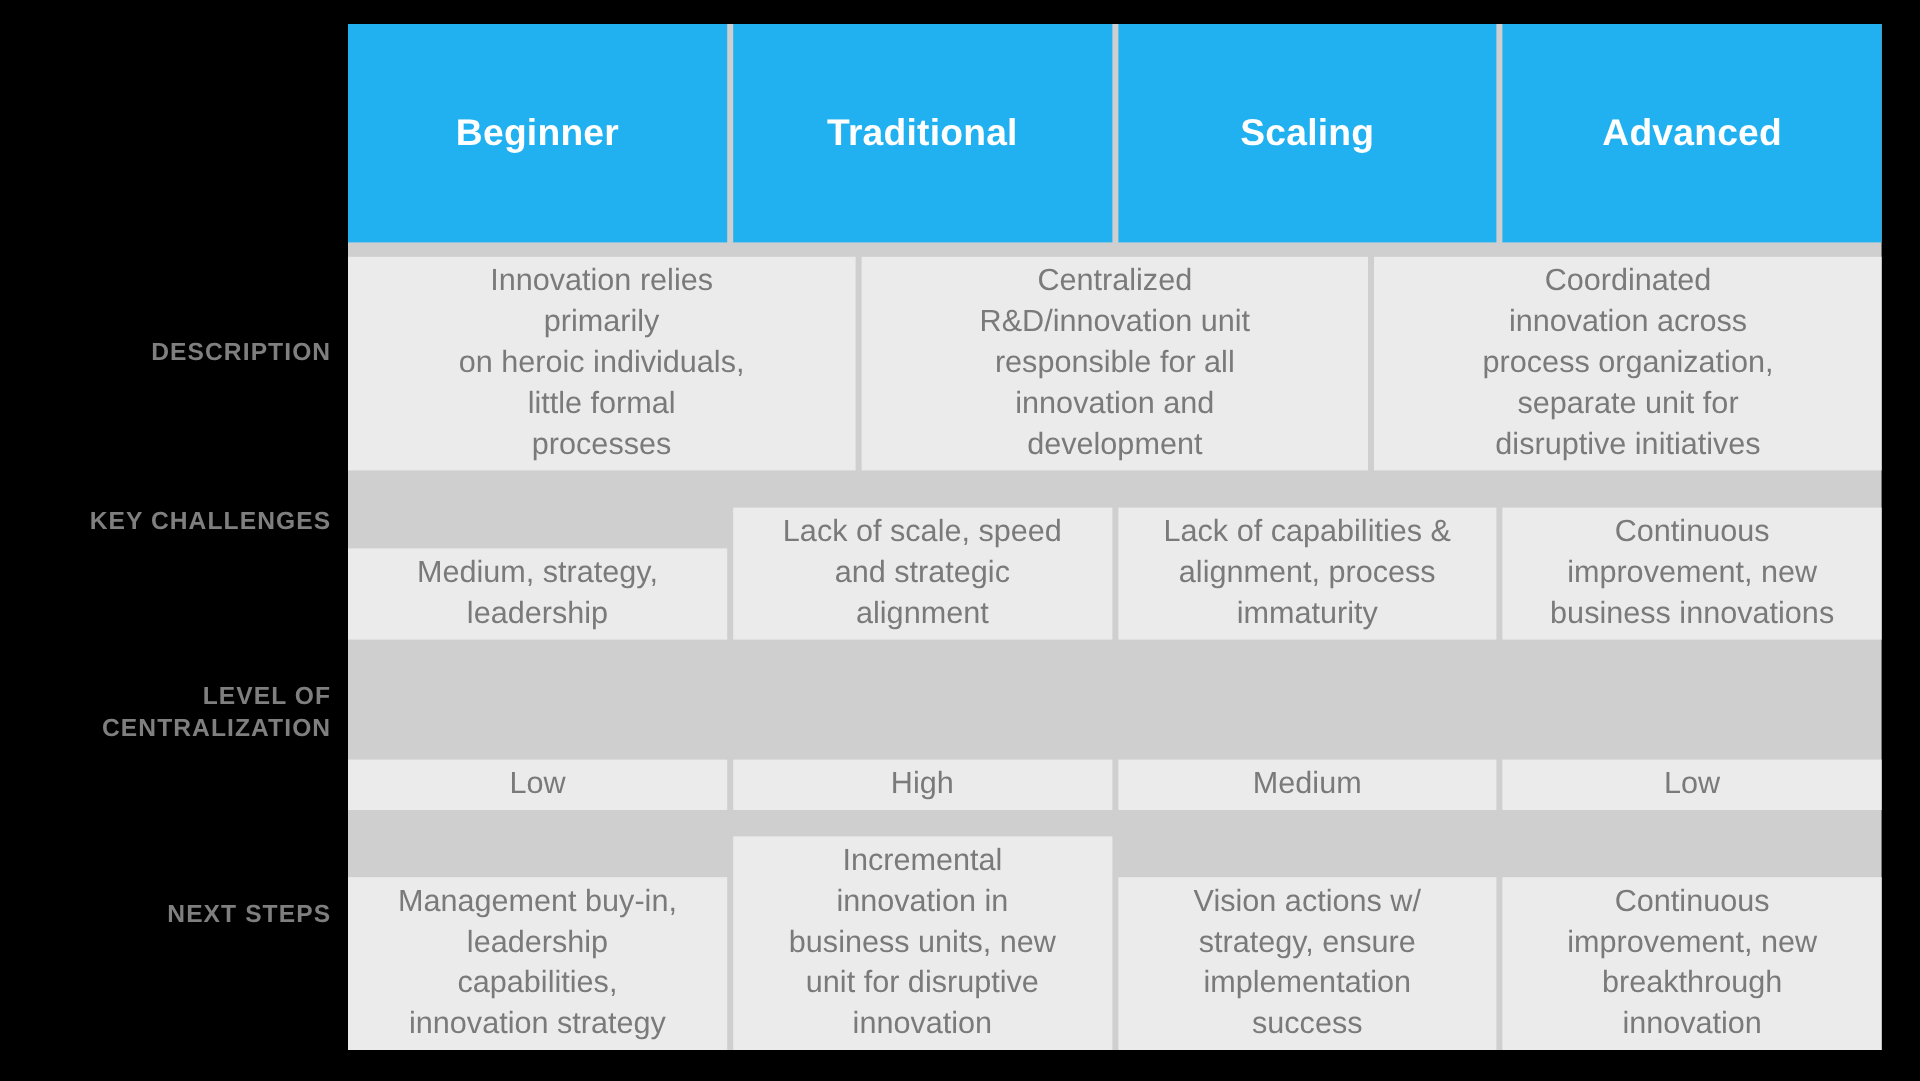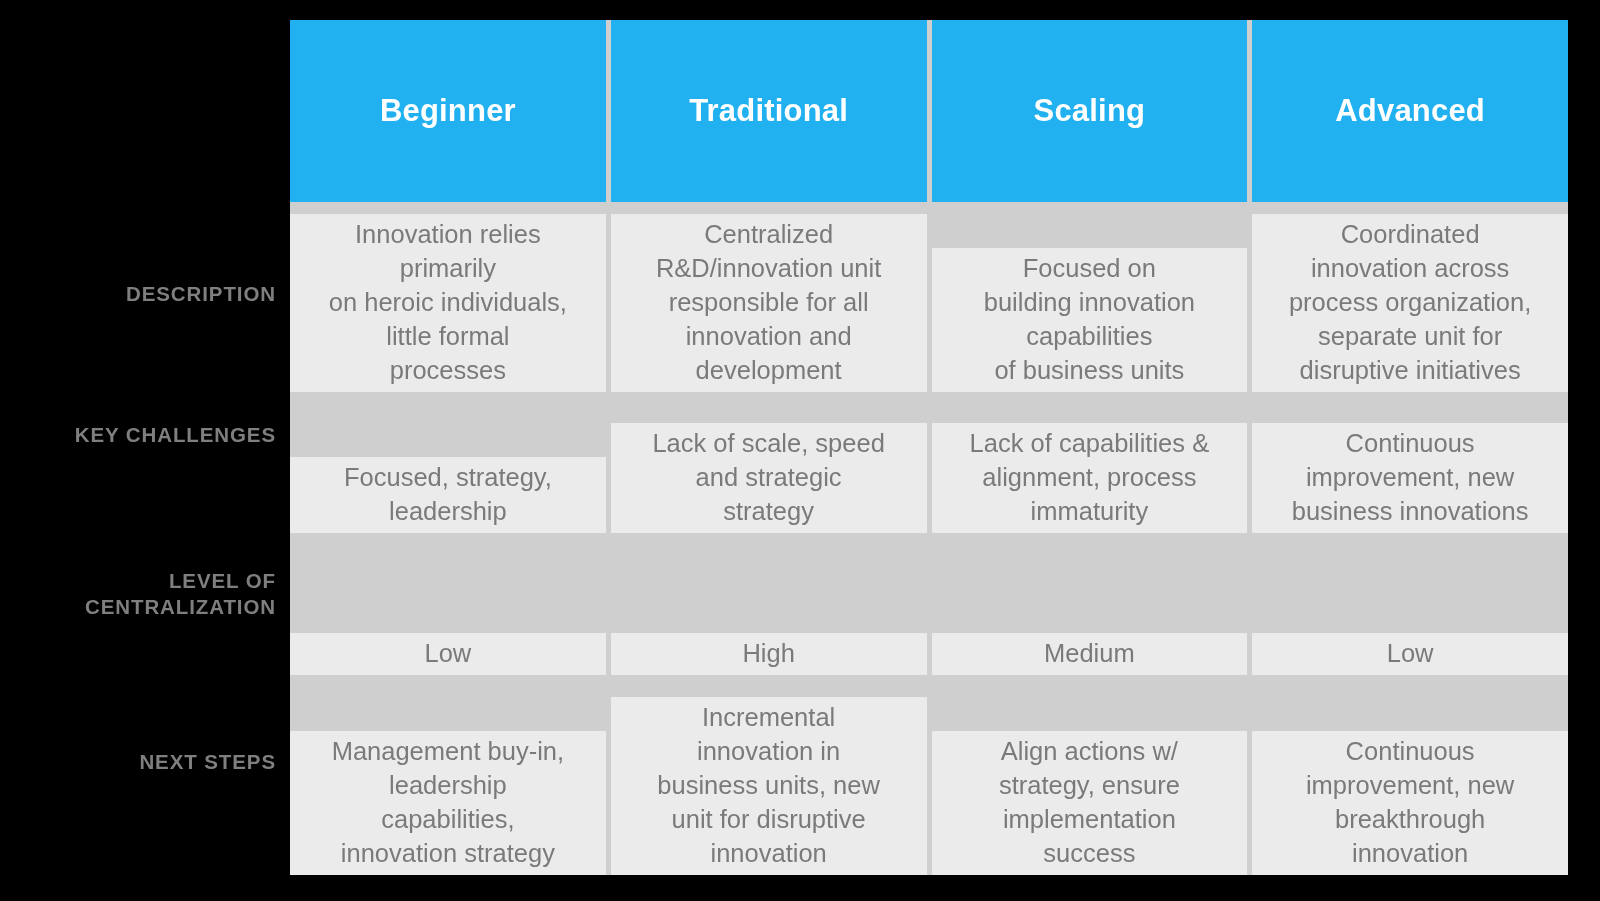--- a/index.html
+++ b/index.html
@@ -126,37 +126,33 @@
       <div class="cell">Innovation relies
 primarily
 on heroic individuals,
 little formal
 processes</div>
       <div class="cell">Centralized
 R&amp;D/innovation unit
 responsible for all
 innovation and
 development</div>
-      <div class="cell">Focused on
-building innovation
-capabilities
-of business units</div>
       <div class="cell">Coordinated
 innovation across
 process organization,
 separate unit for
 disruptive initiatives</div>
     </div>
 
     <div class="body-row r1">
-      <div class="cell">Focused, strategy,
+      <div class="cell">Medium, strategy,
 leadership</div>
       <div class="cell">Lack of scale, speed
 and strategic
-strategy</div>
+alignment</div>
       <div class="cell">Lack of capabilities &amp;
 alignment, process
 immaturity</div>
       <div class="cell">Continuous
 improvement, new
 business innovations</div>
     </div>
 
     <div class="body-row r2">
       <div class="cell">Low</div>
@@ -168,21 +164,21 @@
     <div class="body-row r3">
       <div class="cell">Management buy-in,
 leadership
 capabilities,
 innovation strategy</div>
       <div class="cell">Incremental
 innovation in
 business units, new
 unit for disruptive
 innovation</div>
-      <div class="cell">Align actions w/
+      <div class="cell">Vision actions w/
 strategy, ensure
 implementation
 success</div>
       <div class="cell">Continuous
 improvement, new
 breakthrough
 innovation</div>
     </div>
 
   </div>

